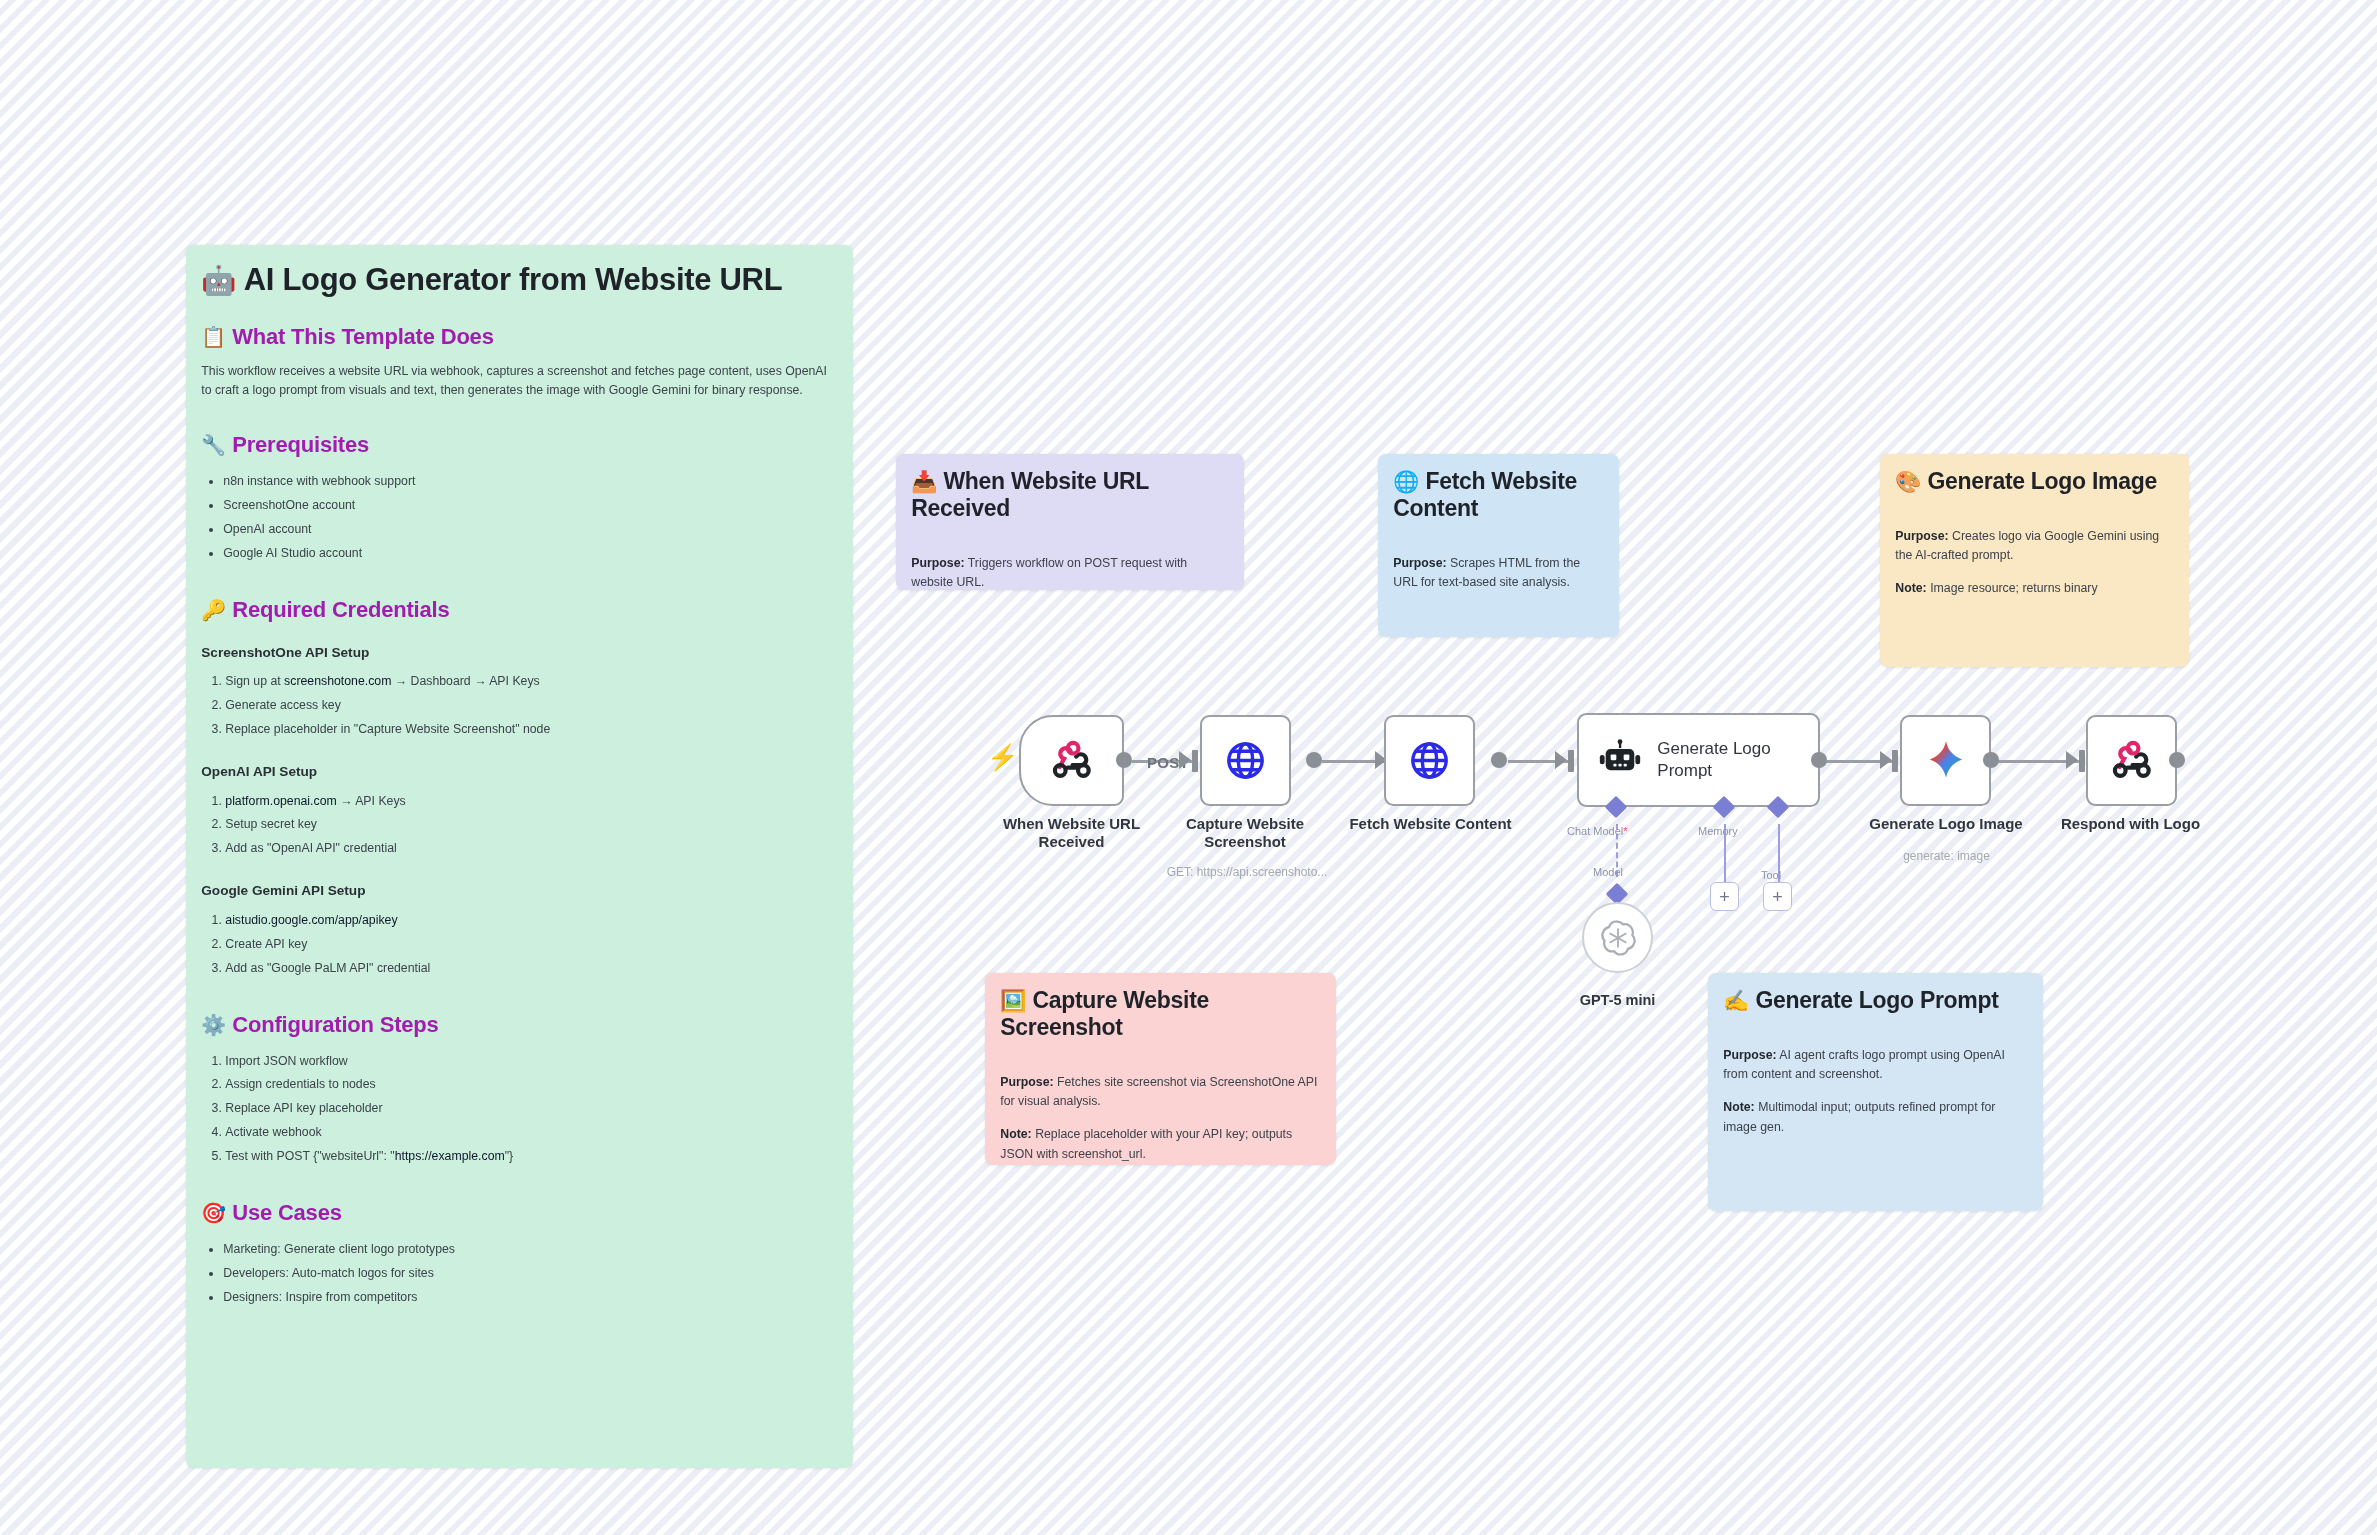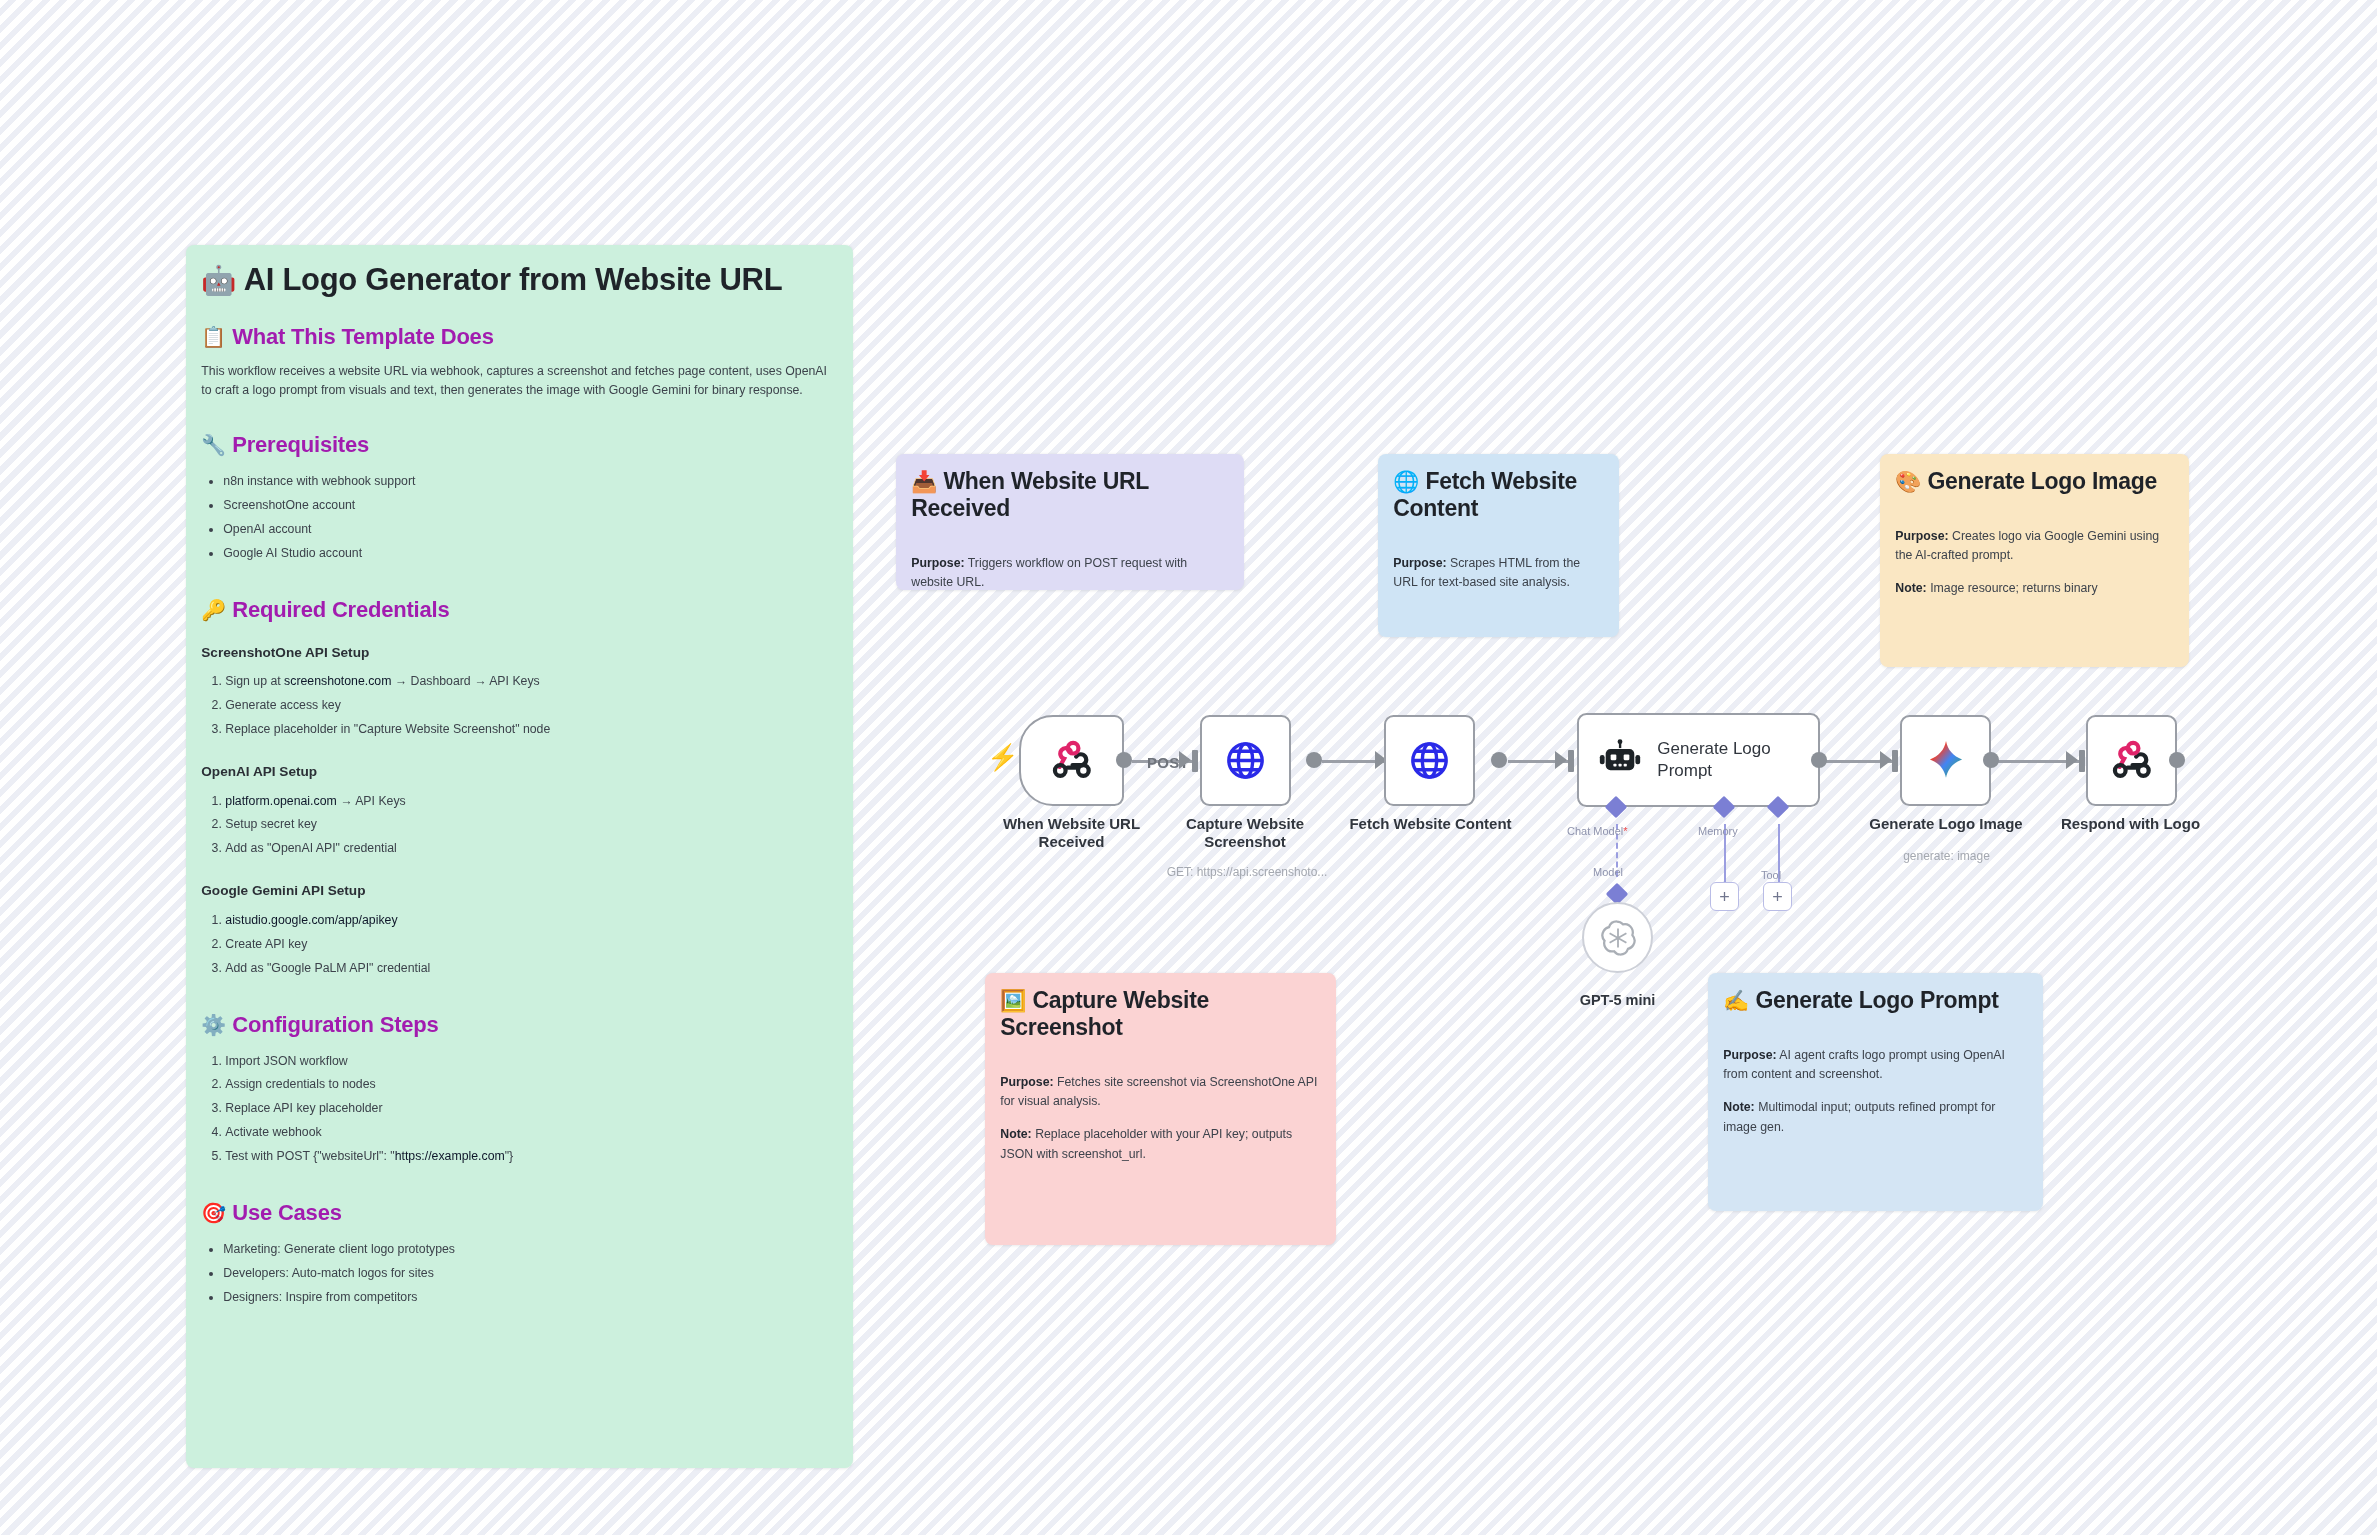--- a/index.html
+++ b/index.html
@@ -69,21 +69,21 @@
   }
   #note-fetch {
     left: 1378px; top: 454px; width: 241px; height: 183px;
     background: #cfe4f5;
   }
   #note-genimg {
     left: 1880px; top: 454px; width: 309px; height: 213px;
     background: #fae7c3;
   }
   #note-capture {
-    left: 985px; top: 973px; width: 351px; height: 272px;
+    left: 985px; top: 973px; width: 351px; height: 192px;
     background: #fbd3d3;
   }
   #note-prompt {
     left: 1708px; top: 973px; width: 335px; height: 238px;
     background: #d4e5f4;
   }
   .sticky-sm h2 { font-size: 23px; line-height: 1.18; margin-bottom: 0; }
   .sticky-sm .body { margin-top: 32px; }
   .sticky-sm .np { font-size: 12.3px; line-height: 1.58; }
 

